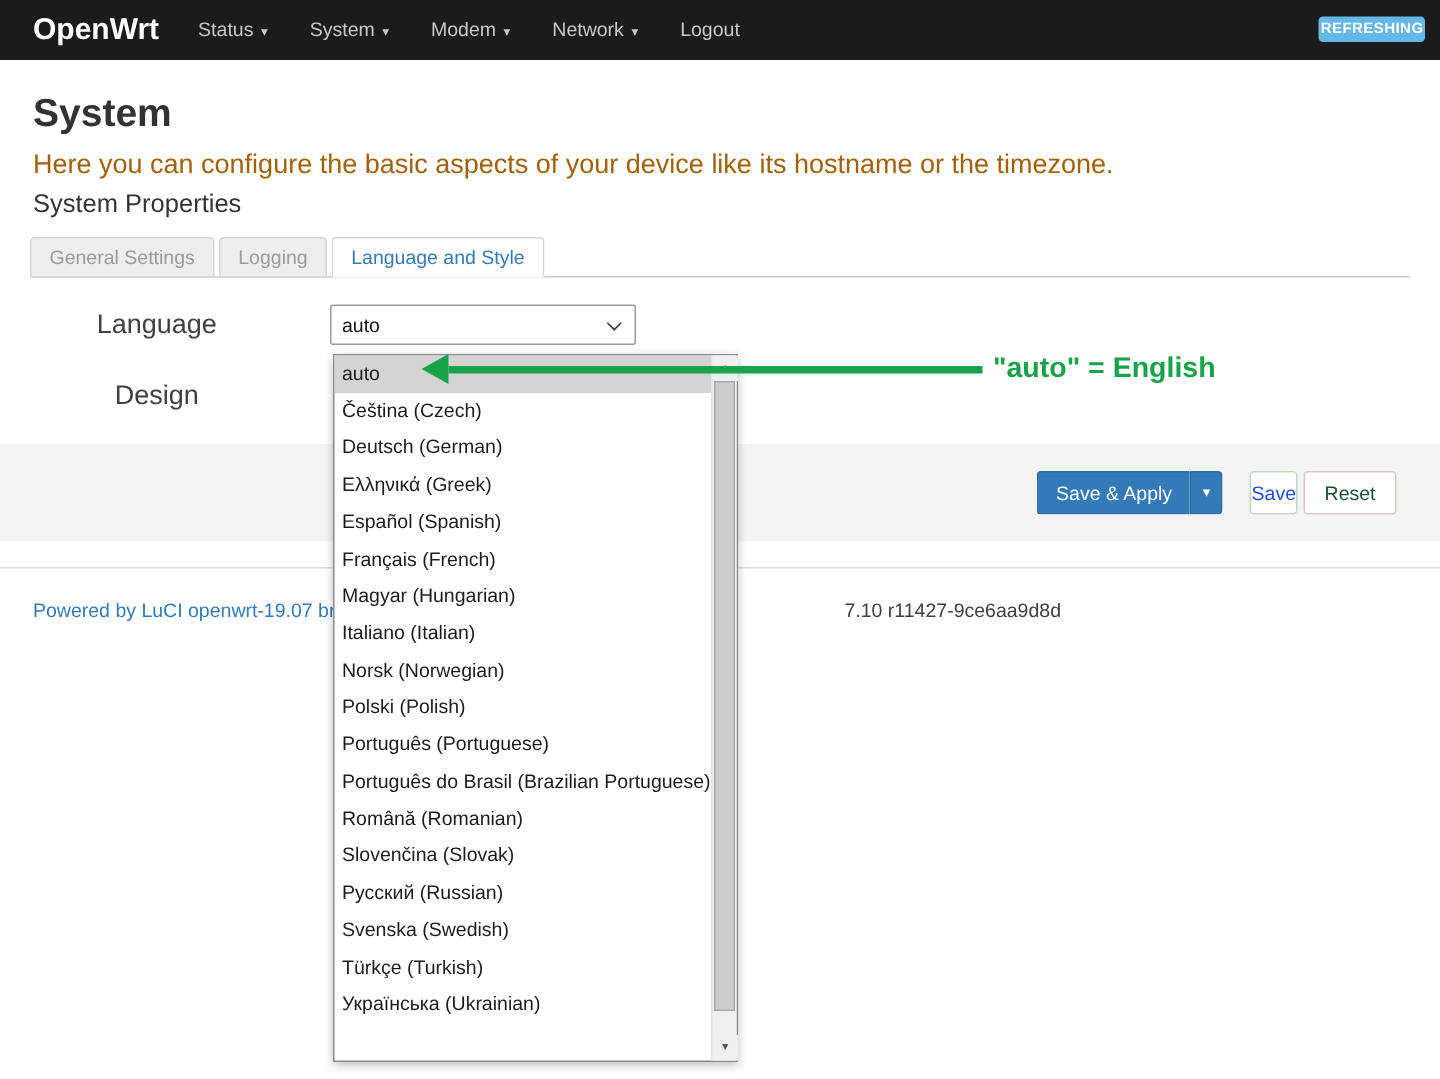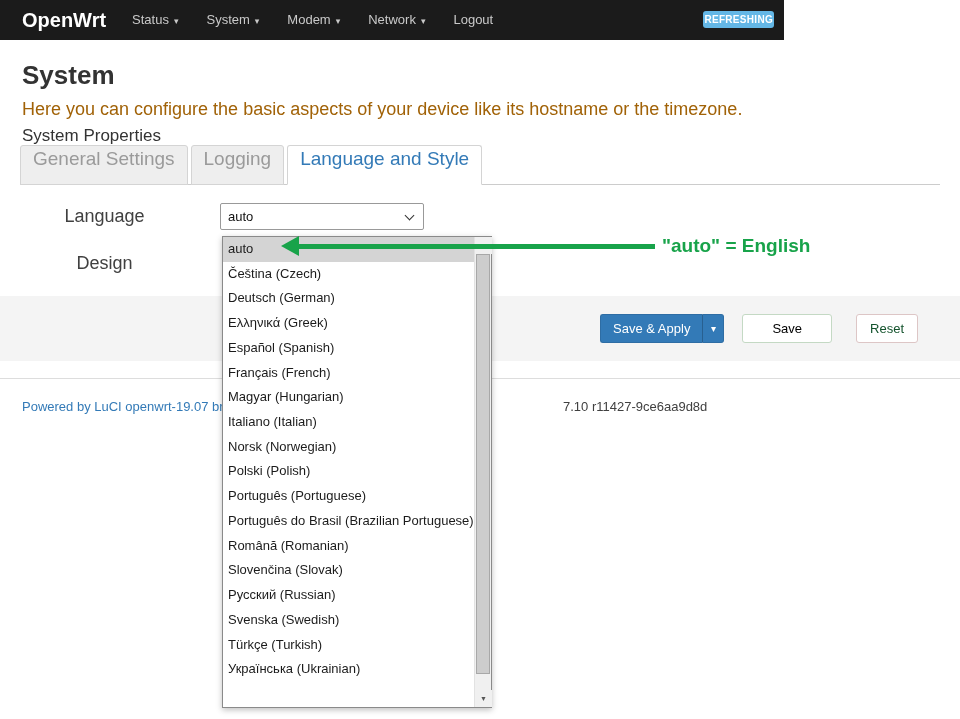--- a/index.html
+++ b/index.html
@@ -1,51 +1,51 @@
 <!DOCTYPE html>
 <html><head>
 <meta charset="utf-8">
 <style>
   *{box-sizing:border-box;margin:0;padding:0}
   body{background:#fff;font-family:"Liberation Sans",sans-serif}
   #screen{position:relative;width:960px;height:719px;background:#fff;overflow:hidden}
 
   
-  .navbar{position:absolute;top:0;left:0;width:784px;height:40px;background:#1b1b1b;display:flex;align-items:center}
+  .navbar{position:absolute;top:0;left:0;width:960px;height:40px;background:#1b1b1b;display:flex;align-items:center}
   .brand{color:#fff;font-size:20px;font-weight:bold;margin-left:22px}
   .nav-items{display:flex;margin-left:12px}
   .nav-item{color:#c9c9c9;font-size:13px;padding:0 14px;height:40px;line-height:40px;cursor:pointer;white-space:nowrap}
   .nav-item .caret{font-size:9px;margin-left:5px;color:#c9c9c9}
   .badge{position:absolute;right:10px;top:11px;background:#64b7e6;color:#fff;font-size:10px;font-weight:bold;padding:3px 1px;border-radius:3px;letter-spacing:.3px}
 
   
   .page-title{position:absolute;left:22px;top:60px;font-size:26px;font-weight:bold;color:#333}
   .page-subtitle{position:absolute;left:22px;top:99px;font-size:18px;color:#a16207}
   .section-title{position:absolute;left:22px;top:126px;font-size:17px;font-weight:normal;color:#333}
 
   
   .tabbar{position:absolute;left:20px;top:157px;width:920px;height:28px;display:flex;align-items:flex-end;border-bottom:1px solid #ccc}
-  .tab{height:40px;line-height:25px;padding:0 12px;margin-right:3px;margin-bottom:-1px;border:1px solid #d4d4d4;border-radius:3px 3px 0 0;font-size:19px;background:#eee;color:#9a9a9a;cursor:pointer;white-space:nowrap}
+  .tab{height:27px;line-height:25px;padding:0 12px;margin-right:3px;margin-bottom:-1px;border:1px solid #d4d4d4;border-radius:3px 3px 0 0;font-size:13px;background:#eee;color:#9a9a9a;cursor:pointer;white-space:nowrap}
   .tab.active{background:#fff;color:#337ab7;border-bottom-color:#fff}
 
   
   .field-label{position:absolute;left:6px;width:197px;text-align:center;font-size:18px;color:#404040;line-height:27px}
   #label-language{top:203px}
   #label-design{top:250px}
   .select{position:absolute;left:220px;top:203px;width:204px;height:27px;background:#fff;border:1px solid #999;border-radius:2px;font-size:13px;line-height:25px;padding-left:7px;color:#111;cursor:pointer}
   .select .chev{position:absolute;right:10px;top:8px;width:7px;height:7px;border-right:1.5px solid #333;border-bottom:1.5px solid #333;transform:rotate(45deg)}
 
   
   .actions-band{position:absolute;left:0;top:296px;width:960px;height:65px;background:#f4f4f4}
-  .actions{position:absolute;right:42px;top:314px;display:flex;align-items:center}
+  .actions{position:absolute;right:29px;top:314px;display:flex;align-items:center}
   .btn{height:29px;line-height:27px;font-size:13px;border-radius:3px;cursor:pointer;text-align:center}
   .btn-split{display:flex;margin-right:18px}
   .btn-primary-main{background:#337ab7;border:1px solid #2e6da4;border-right:none;color:#fff;padding:0 12px;border-radius:3px 0 0 3px}
   .btn-primary-caret{background:#337ab7;border:1px solid #2e6da4;border-left:1px solid #286090;color:#fff;width:22px;border-radius:0 3px 3px 0;font-size:10px}
-  .btn-save{background:#fff;border:1px solid #c4d9c4;color:#000000;padding:0 29px;margin-right:24px}
+  .btn-save{background:#fff;border:1px solid #c4d9c4;color:#1d4ed8;padding:0 0;margin-right:4px}
   .btn-reset{background:#fff;border:1px solid #ddc6c6;color:#14532d;padding:0 13px}
 
   
   .footer-rule{position:absolute;left:0;top:378px;width:960px;border-top:1px solid #ddd}
   .footer-link{position:absolute;left:22px;top:399px;font-size:13px;color:#337ab7;cursor:pointer;white-space:nowrap}
   .footer-right{position:absolute;left:563px;top:399px;font-size:13px;color:#404040;white-space:nowrap}
 
   
   .dropdown{position:absolute;left:222px;top:236px;width:270px;height:472px;background:#fff;border:1px solid #8a8a8a;box-shadow:0 2px 6px rgba(0,0,0,.25);z-index:10}
   .dd-list{position:absolute;left:0;top:0;right:17px;bottom:0}

